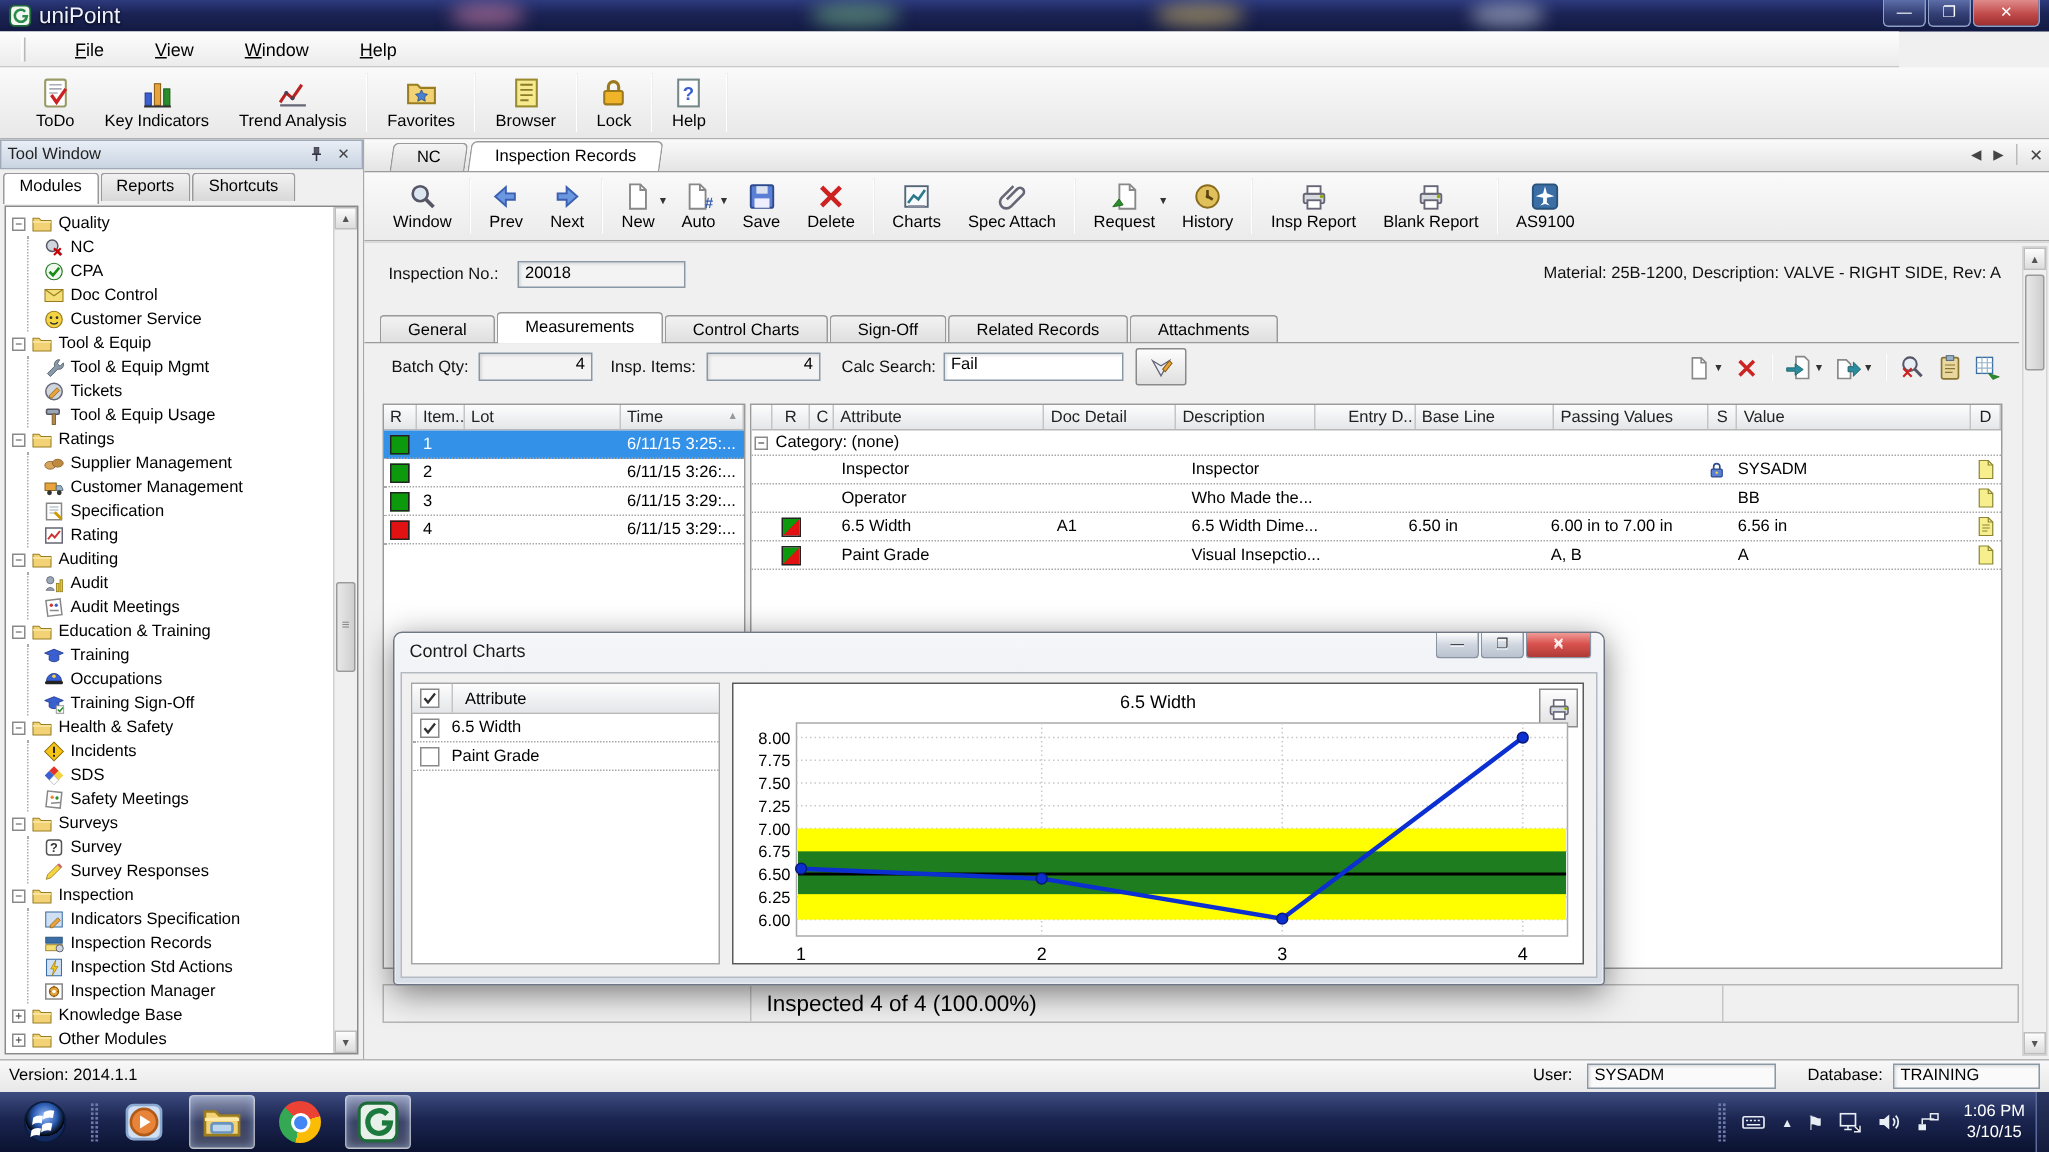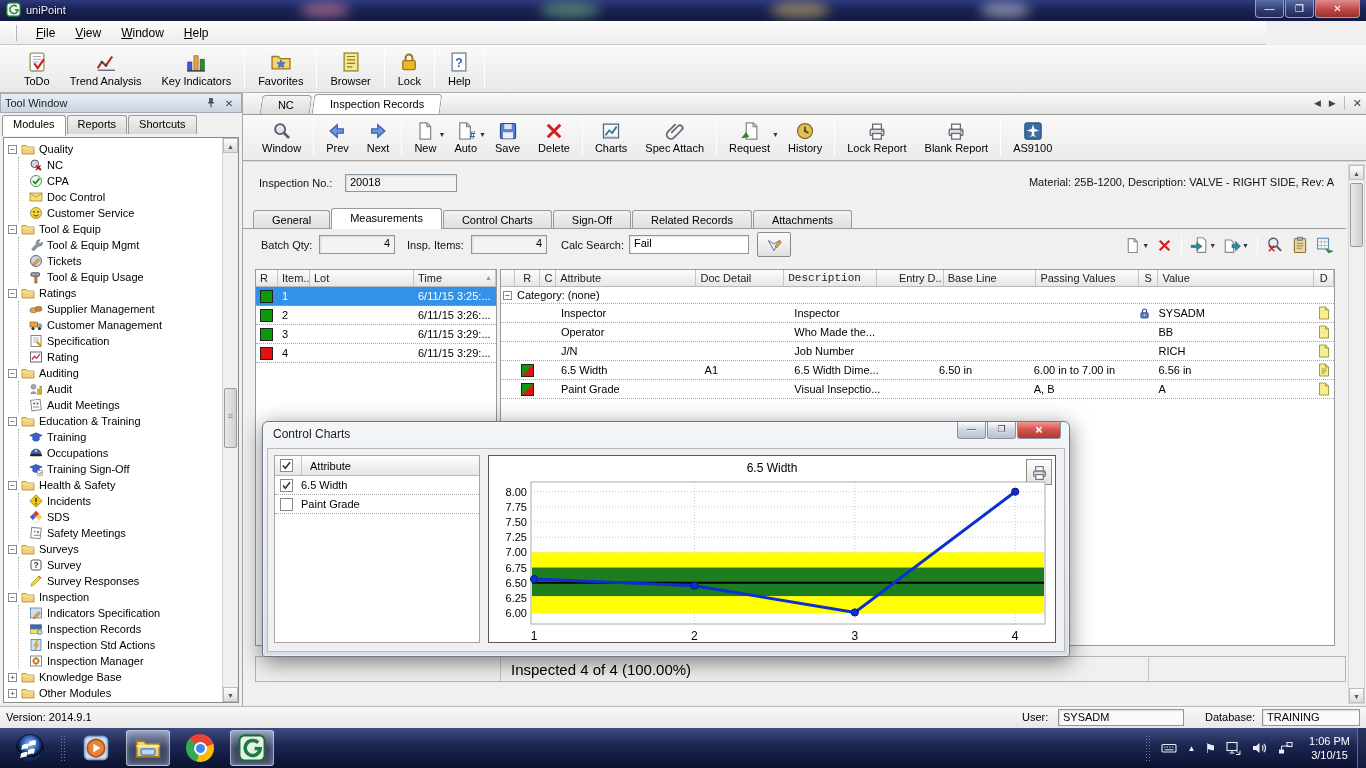--- a/index.html
+++ b/index.html
@@ -5,30 +5,30 @@
   * { margin:0; padding:0; box-sizing:border-box; }
   html,body { width:1366px; height:768px; overflow:hidden; }
   body { font-family:"Liberation Sans", sans-serif; font-size:11px; color:#000; }
   .screen { position:relative; width:1366px; height:768px; background:#f0f0f0; overflow:hidden; }
 
   
   .titlebar { position:absolute; left:0; top:0; width:1366px; height:21px;
     background:linear-gradient(#2d3a7d,#1b2354 45%,#121a42); overflow:hidden; }
   .titlebar .blob { position:absolute; top:2px; height:16px; border-radius:50%; filter:blur(6px); opacity:.55; }
   .title-left { position:absolute; left:6px; top:2px; display:flex; align-items:center; gap:5px; }
-  .app-title { color:#eef2ff; font-size:11px; text-shadow:0 1px 2px #000; }
+  .app-title { color:#eef2ff; font-size:15px; text-shadow:0 1px 2px #000; }
   .winbtns { position:absolute; right:6px; top:0; display:flex; }
   .winbtn { width:29px; height:18px; border:1px solid #8fa0c8; border-top:none; border-radius:0 0 4px 4px;
     background:linear-gradient(#5c6da8,#333f74 55%,#222b58); color:#fff; font-size:10px; line-height:17px;
     text-align:center; margin-left:1px; }
   .winbtn.close { width:45px; background:linear-gradient(#e08b8b,#c14a4a 55%,#9c2e2e); }
 
   
   .menubar { position:absolute; left:0; top:21px; width:1266px; height:24px; background:linear-gradient(#fdfdfd,#ececec);
-    border-bottom:1px solid #c8c8c8; display:flex; align-items:center; padding-left:14px; gap:2px; }
+    border-bottom:1px solid #c8c8c8; display:flex; align-items:center; padding-left:14px; gap:16px; }
   .menubar .grip { width:3px; height:16px; border-left:1px solid #fff; border-right:1px solid #b8b8b8; margin-right:8px; }
   .menu-item { padding:3px 9px; font-size:12px; }
   .menu-item u { text-decoration:underline; }
 
   
   .maintoolbar { position:absolute; left:0; top:45px; width:1366px; height:48px; background:linear-gradient(#fafafa,#e8e8e8);
     border-bottom:1px solid #b0b0b0; display:flex; align-items:stretch; padding-left:14px; }
   .mt-btn { display:flex; flex-direction:column; align-items:center; justify-content:center; padding:2px 10px; gap:1px; }
   .mt-btn .ic { height:24px; display:flex; align-items:center; }
   .mt-btn .lb { font-size:11px; }
@@ -219,43 +219,43 @@
             </svg>
           </span>
         </span>
 
        <span class="lb">ToDo</span>
      </div>
       <div class="mt-btn">
        <span class="ic">
           <span class="icn">
             <svg width="22" height="22" viewBox="0 0 16 16">
+              <rect x="2" y="8" width="3" height="6" fill="#3a5fd0" stroke="#223a8a" stroke-width=".5"></rect>
+              <rect x="6.5" y="3.5" width="3" height="10.5" fill="#e8a33d" stroke="#8a5d10" stroke-width=".5"></rect>
+              <rect x="11" y="6" width="3" height="8" fill="#2a8c2a" stroke="#1a5c1a" stroke-width=".5"></rect>
+              <path d="M1.5 14.5h13" stroke="#333"></path>
+            </svg>
+          </span>
+        </span>
+
+       <span class="lb">Key Indicators</span>
+     </div>
+      <div class="mt-btn">
+       <span class="ic">
+          <span class="icn">
+            <svg width="22" height="22" viewBox="0 0 16 16">
               <path d="M2 12.5l3-4.5 3 2.5 4.5-6.5" stroke="#b22" stroke-width="1.5" fill="none"></path>
               <path d="M2 14h12.5" stroke="#667"></path>
               <circle cx="5" cy="8" r="1" fill="#445"></circle>
               <circle cx="8" cy="10.5" r="1" fill="#445"></circle>
             </svg>
           </span>
         </span>
 
        <span class="lb">Trend Analysis</span>
-     </div>
-      <div class="mt-btn">
-       <span class="ic">
-          <span class="icn">
-            <svg width="22" height="22" viewBox="0 0 16 16">
-              <rect x="2" y="8" width="3" height="6" fill="#3a5fd0" stroke="#223a8a" stroke-width=".5"></rect>
-              <rect x="6.5" y="3.5" width="3" height="10.5" fill="#e8a33d" stroke="#8a5d10" stroke-width=".5"></rect>
-              <rect x="11" y="6" width="3" height="8" fill="#2a8c2a" stroke="#1a5c1a" stroke-width=".5"></rect>
-              <path d="M1.5 14.5h13" stroke="#333"></path>
-            </svg>
-          </span>
-        </span>
-
-       <span class="lb">Key Indicators</span>
      </div>
       <div class="tb-sep"></div>
       <div class="mt-btn">
        <span class="ic">
           <span class="icn">
             <svg width="22" height="22" viewBox="0 0 16 16">
               <path d="M1.5 4h4.5l1.5 1.5h7V13h-13z" fill="#f3d276" stroke="#9a7d20"></path>
               <path d="M8 6.5l.9 1.8 2 .3-1.4 1.4.3 2-1.8-1-1.8 1 .3-2L5.1 8.6l2-.3z" fill="#4a7fd6" stroke="#28527a" stroke-width=".4"></path>
             </svg>
           </span>
@@ -850,21 +850,21 @@
             <span class="icn">
               <svg width="20" height="20" viewBox="0 0 16 16">
                 <rect x="2.5" y="6.5" width="11" height="5" rx="1" fill="#d8dce0" stroke="#667"></rect>
                 <rect x="4.5" y="2.5" width="7" height="4" fill="#fff" stroke="#667"></rect>
                 <rect x="4.5" y="10" width="7" height="4.5" fill="#fff" stroke="#667"></rect>
                 <circle cx="12" cy="8" r=".9" fill="#8a0"></circle>
               </svg>
             </span>
           </span>
 
-       <span class="lb">Lock Report</span>
+       <span class="lb">Insp Report</span>
      </div>
         <div class="rt-btn">
        <span class="ic">
             <span class="icn">
               <svg width="20" height="20" viewBox="0 0 16 16">
                 <rect x="2.5" y="6.5" width="11" height="5" rx="1" fill="#d8dce0" stroke="#667"></rect>
                 <rect x="4.5" y="2.5" width="7" height="4" fill="#fff" stroke="#667"></rect>
                 <rect x="4.5" y="10" width="7" height="4.5" fill="#fff" stroke="#667"></rect>
                 <circle cx="12" cy="8" r=".9" fill="#8a0"></circle>
               </svg>
@@ -1023,21 +1023,21 @@
        <div class="g-cell" style="flex:1">6/11/15  3:29:...</div>
      </div>
         </div>
     <div class="grid measure-grid" id="measure-grid">
           <div class="g-header">
             <div class="g-hcell" style="width:14px;"></div>
             <div class="g-hcell" style="width:26px;text-align:center;">R</div>
             <div class="g-hcell" style="width:16px;text-align:center;">C</div>
             <div class="g-hcell" style="width:144px;">Attribute</div>
             <div class="g-hcell" style="width:90px;">Doc Detail</div>
-            <div class="g-hcell" style="width:95px;font-family:Liberation Mono, monospace;">Description</div>
+            <div class="g-hcell" style="width:95px;">Description</div>
             <div class="g-hcell" style="width:50px;margin-left:18px;">Entry D..</div>
             <div class="g-hcell" style="width:95px;">Base Line</div>
             <div class="g-hcell" style="width:105px;">Passing Values</div>
             <div class="g-hcell" style="width:20px;text-align:center;">S</div>
             <div class="g-hcell" style="width:160px;">Value</div>
             <div class="g-hcell" style="width:20px;text-align:center;">D</div>
           </div>
           <div class="group-row">
       <span class="exp" style="width:9px;height:9px;border:1px solid #8a8a8a;font-size:8px;line-height:7px;text-align:center;display:inline-block">−</span>
       <span>Category: (none)</span>
@@ -1076,41 +1076,20 @@
        <div class="g-cell" style="width:26px;justify-content:center"></div>
        <div class="g-cell" style="width:16px"></div>
        <div class="g-cell" style="width:144px">Operator</div>
        <div class="g-cell" style="width:90px"></div>
        <div class="g-cell" style="width:95px">Who Made the...</div>
        <div class="g-cell" style="width:50px"></div>
        <div class="g-cell" style="width:95px"></div>
        <div class="g-cell" style="width:105px"></div>
        <div class="g-cell" style="width:20px;justify-content:center"></div>
        <div class="g-cell" style="width:160px">BB</div>
-       <div class="g-cell" style="width:20px;justify-content:center">
-              <span class="icn">
-                <svg width="14" height="14" viewBox="0 0 14 14">
-                  <path d="M2.5 1h6l3 3v9h-9z" fill="#f7ef8e" stroke="#8a8430" stroke-width=".8"></path>
-                  <path d="M8.5 1v3h3" fill="none" stroke="#8a8430" stroke-width=".8"></path>
-                </svg>
-              </span>
-            </div>
-     </div>
-          <div class="g-row">
-       <div class="g-cell" style="width:14px"></div>
-       <div class="g-cell" style="width:26px;justify-content:center"></div>
-       <div class="g-cell" style="width:16px"></div>
-       <div class="g-cell" style="width:144px">J/N</div>
-       <div class="g-cell" style="width:90px"></div>
-       <div class="g-cell" style="width:95px">Job Number</div>
-       <div class="g-cell" style="width:50px"></div>
-       <div class="g-cell" style="width:95px"></div>
-       <div class="g-cell" style="width:105px"></div>
-       <div class="g-cell" style="width:20px;justify-content:center"></div>
-       <div class="g-cell" style="width:160px">RICH</div>
        <div class="g-cell" style="width:20px;justify-content:center">
               <span class="icn">
                 <svg width="14" height="14" viewBox="0 0 14 14">
                   <path d="M2.5 1h6l3 3v9h-9z" fill="#f7ef8e" stroke="#8a8430" stroke-width=".8"></path>
                   <path d="M8.5 1v3h3" fill="none" stroke="#8a8430" stroke-width=".8"></path>
                 </svg>
               </span>
             </div>
      </div>
           <div class="g-row">
@@ -1256,21 +1235,21 @@
                   <text x="520.188" y="160" font-size="12" text-anchor="middle" font-family="Liberation Sans, sans-serif">4</text>
                 </svg>
               </div>
         </div>
       </div>
     </div>
   </div>
 </div>
 
 <div class="statusbar">
-  <span class="sb-version">Version: 2014.9.1</span>
+  <span class="sb-version">Version: 2014.1.1</span>
   <span class="sb-user-label">User:</span>
   <div class="sunken sb-user">SYSADM</div>
   <span class="sb-db-label">Database:</span>
   <div class="sunken sb-db">TRAINING</div>
 </div>
 
 <div class="taskbar">
   <div class="tb-left">
     <div class="task-btn">
       <svg width="30" height="30" viewBox="0 0 16 16">

